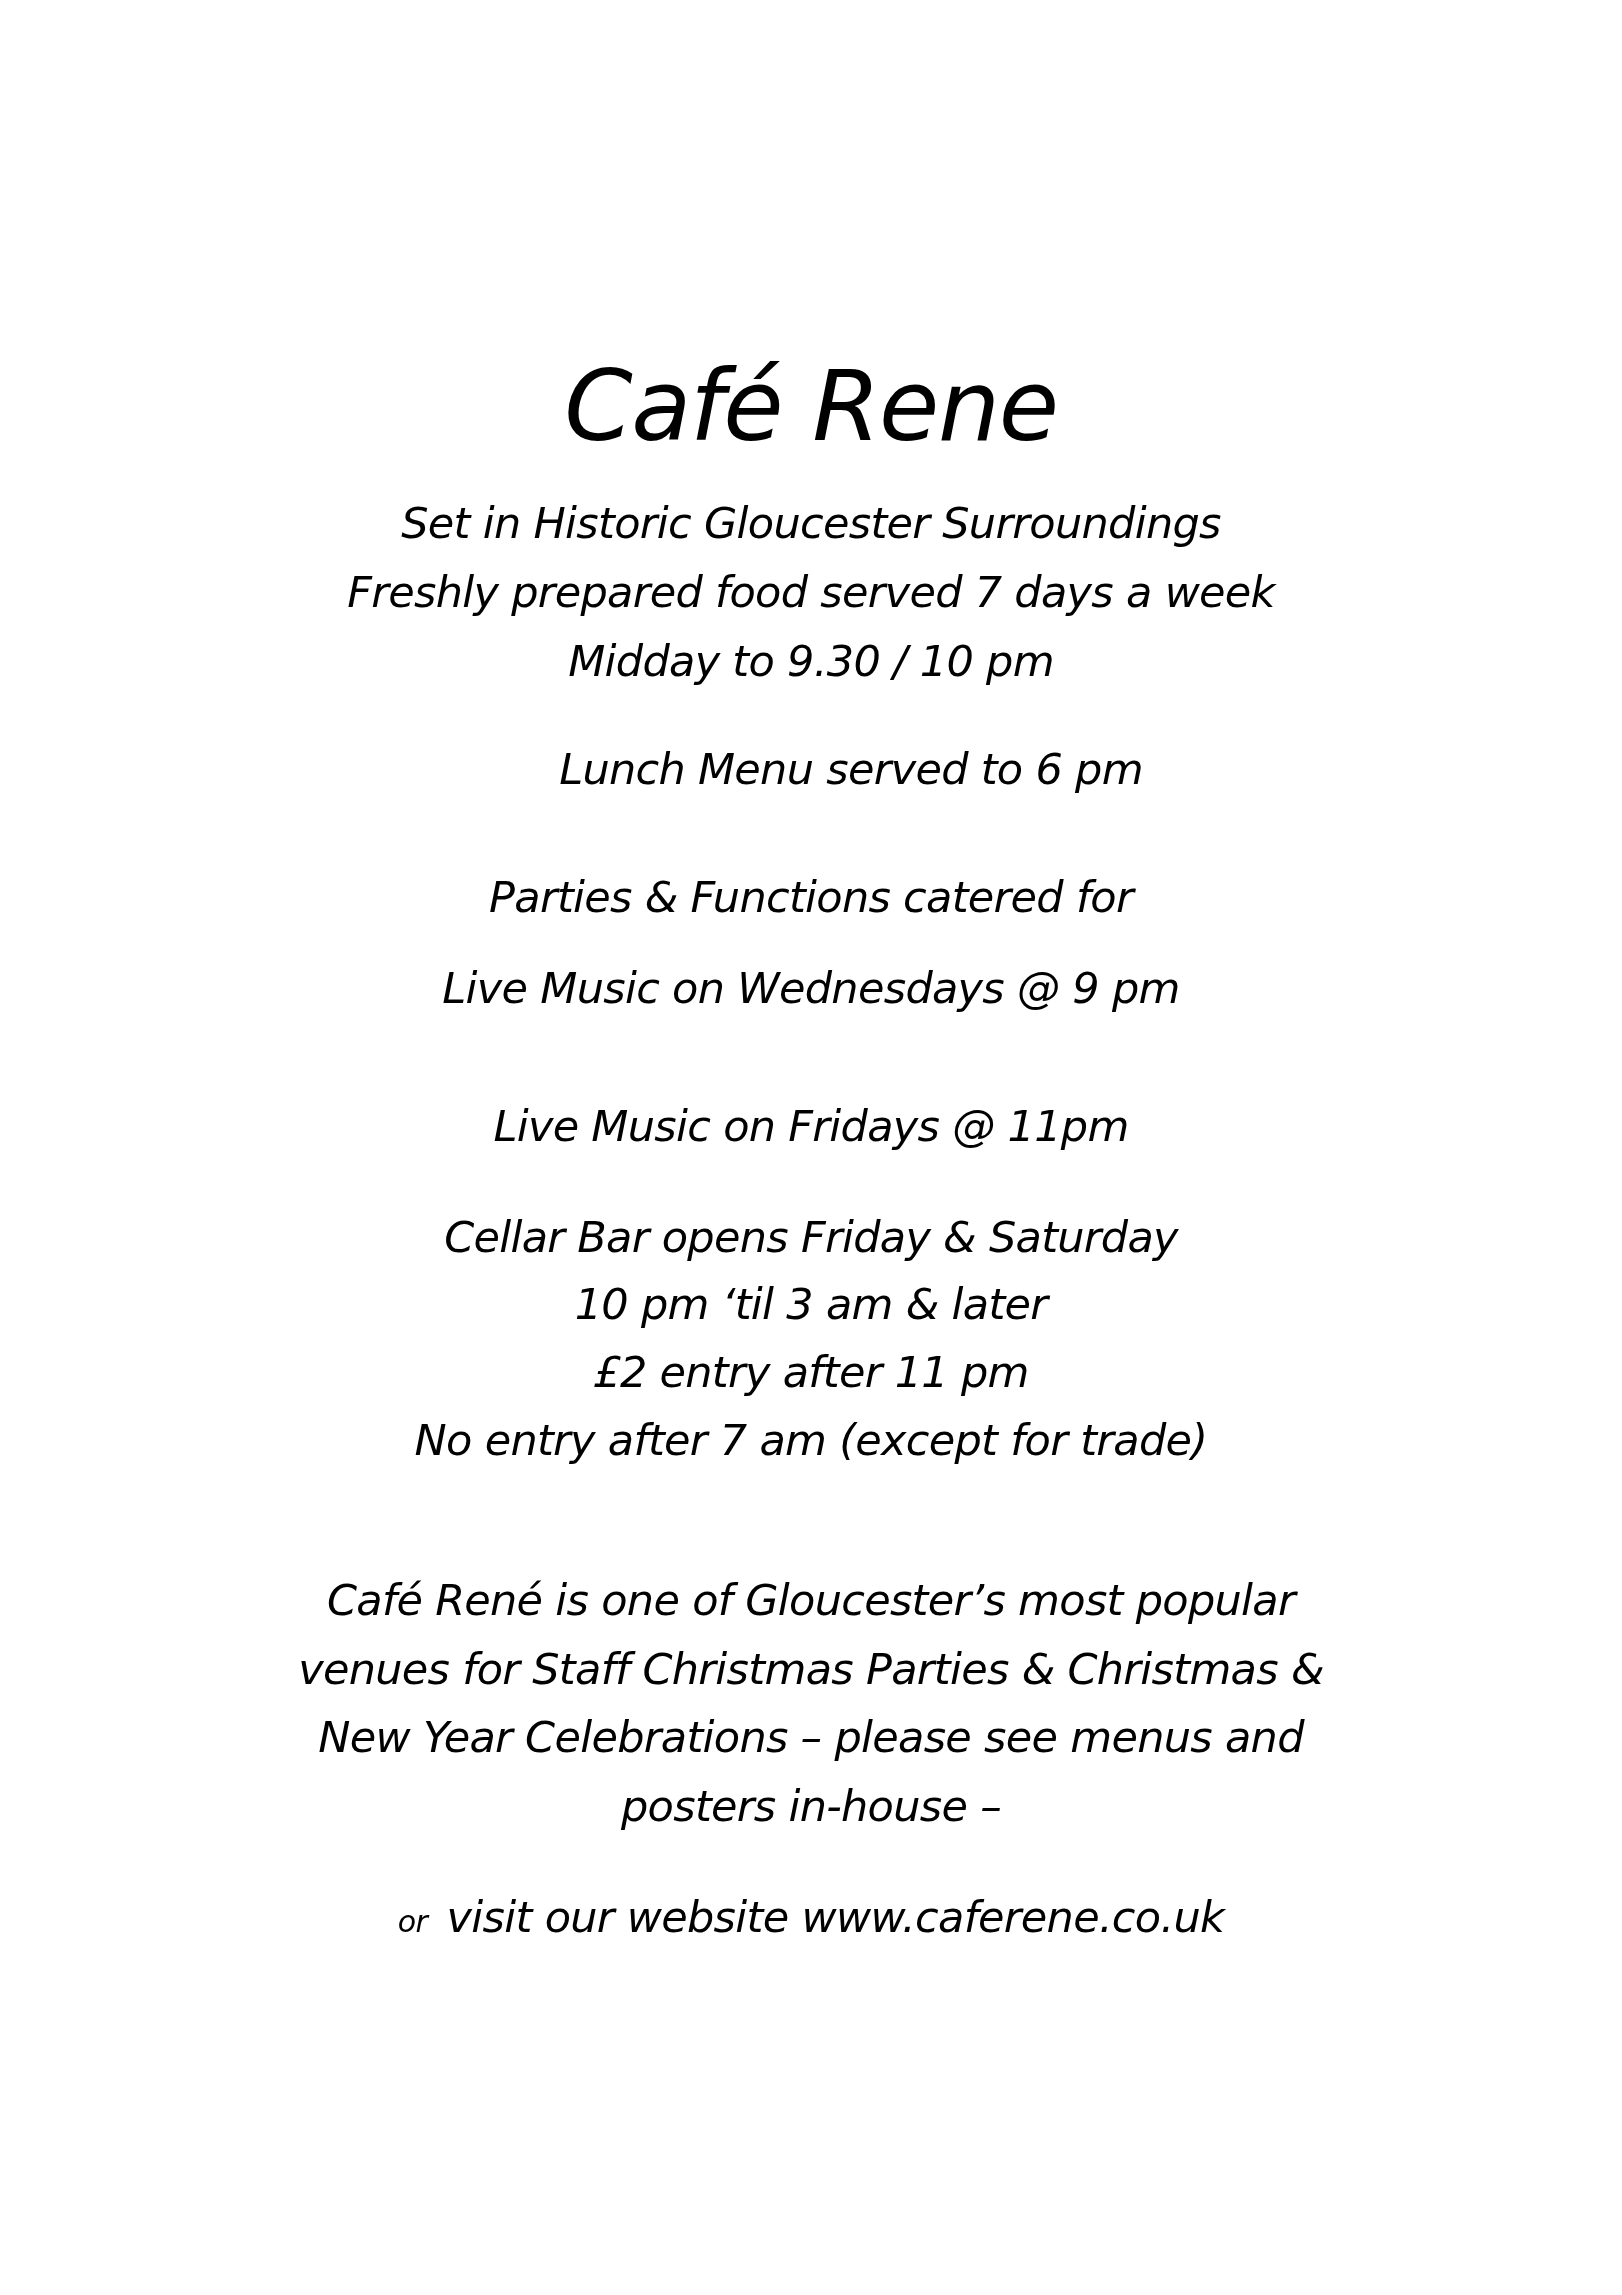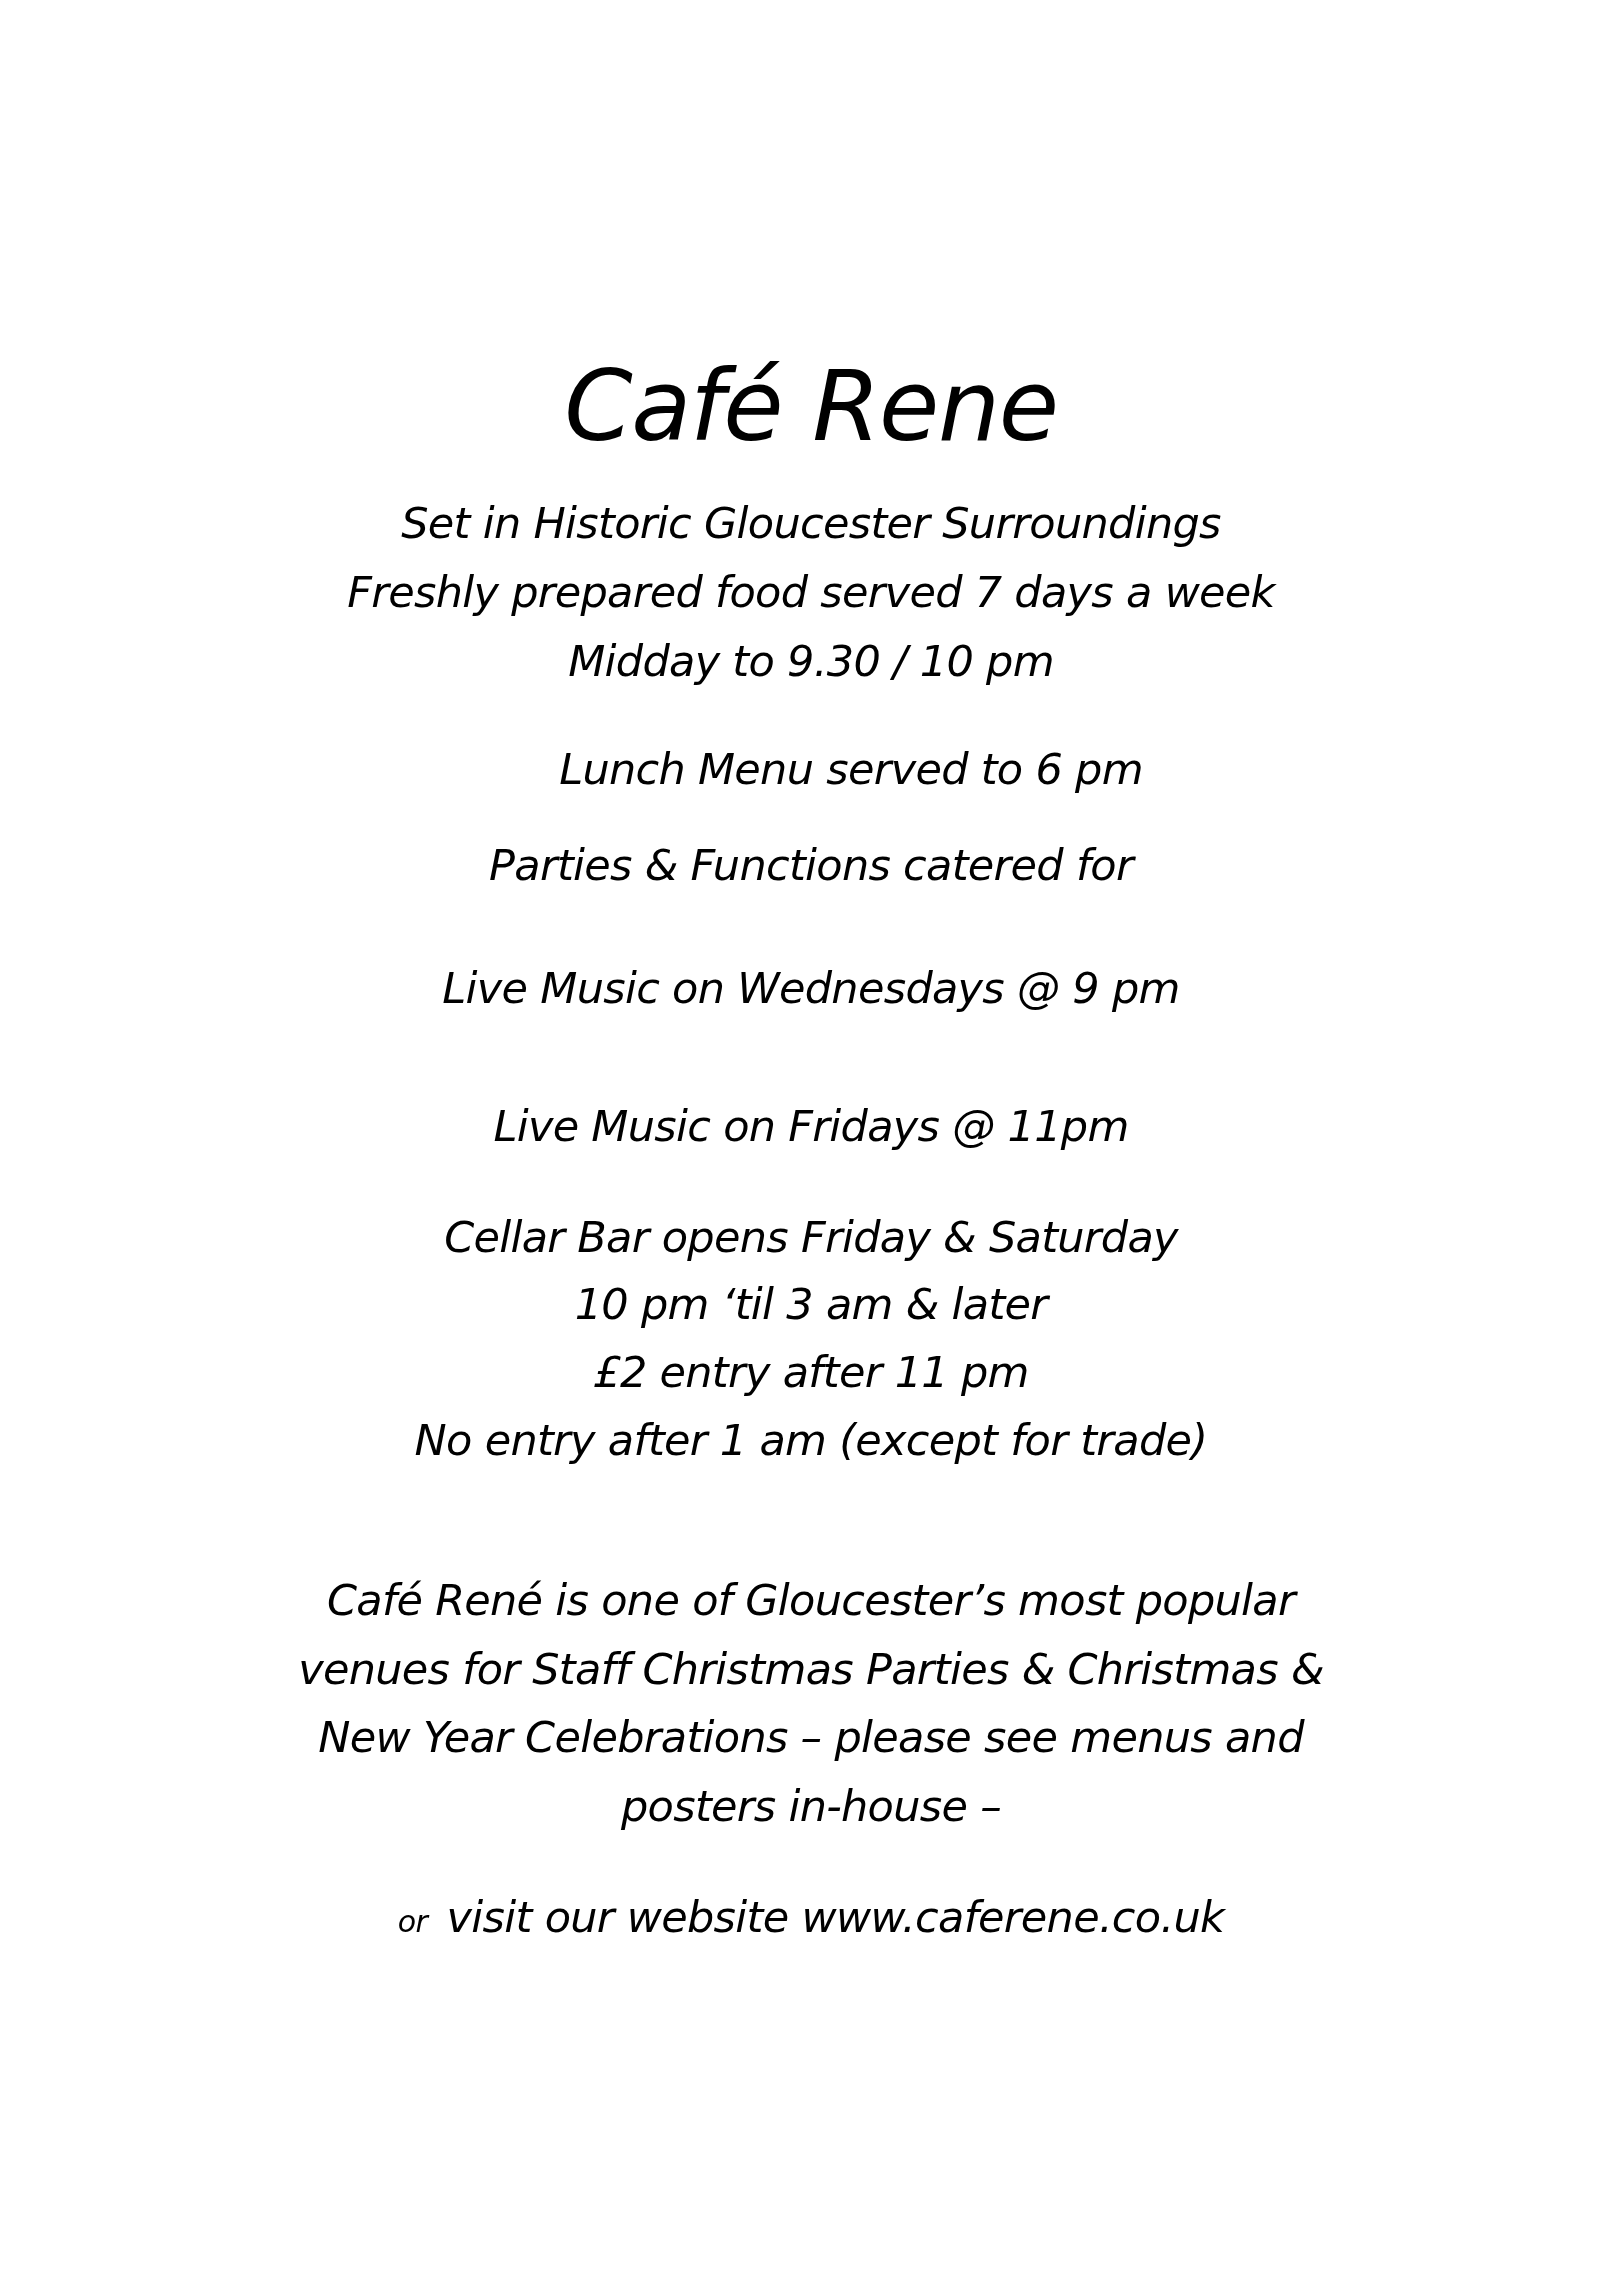--- a/index.html
+++ b/index.html
@@ -57,30 +57,30 @@
 <div class="page">
 
   <div class="line title" style="top:406px;">Café Rene</div>
 
   <div class="line" style="top:523px;">Set in Historic Gloucester Surroundings</div>
   <div class="line" style="top:592px;">Freshly prepared food served 7 days a week</div>
   <div class="line" style="top:661px;">Midday to 9.30 / 10 pm</div>
 
   <div class="line" style="top:769px;padding-left:40px;">Lunch Menu served to 6 pm</div>
 
-  <div class="line" style="top:865px;">Parties &amp; Functions catered for</div>
+  <div class="line" style="top:897px;">Parties &amp; Functions catered for</div>
 
   <div class="line" style="top:988px;">Live Music on Wednesdays @ 9 pm</div>
 
   <div class="line" style="top:1126px;">Live Music on Fridays @ 11pm</div>
 
   <div class="line" style="top:1237px;">Cellar Bar opens Friday &amp; Saturday</div>
   <div class="line" style="top:1304px;">10 pm ‘til 3 am &amp; later</div>
   <div class="line" style="top:1372px;">£2 entry after 11 pm</div>
-  <div class="line" style="top:1440px;">No entry after 1 am  (except for trade)</div>
+  <div class="line" style="top:1440px;">No entry after 7 am  (except for trade)</div>
 
   <div class="line" style="top:1600px;">Café René is one of Gloucester’s most popular</div>
   <div class="line" style="top:1669px;">venues for Staff Christmas Parties &amp; Christmas &amp;</div>
   <div class="line" style="top:1737px;">New Year Celebrations – please see menus and</div>
   <div class="line" style="top:1806px;">posters in-house –</div>
 
   <div class="line" style="top:1875px;margin-top:44px;">
     <span class="small-or">or</span>
     <span>visit our website</span>
     <a class="link">www.caferene.co.uk</a>

